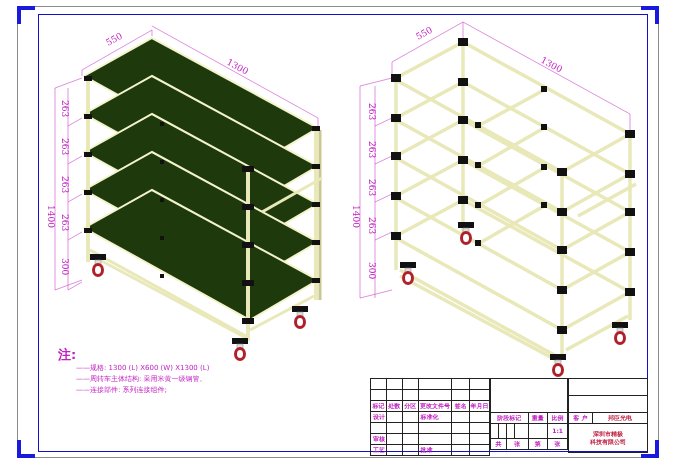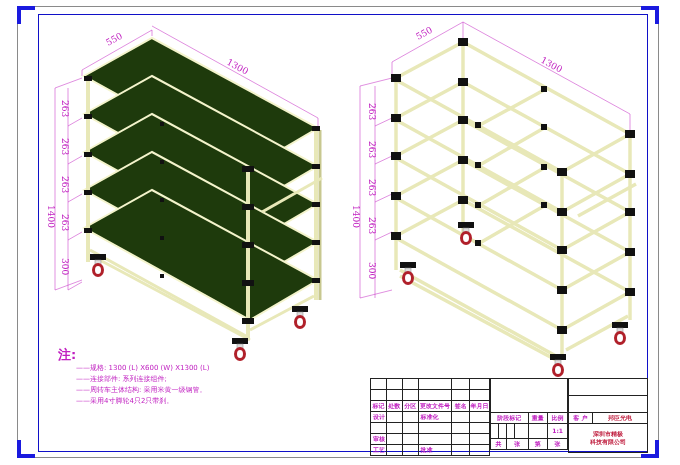--- a/index.html
+++ b/index.html
@@ -222,23 +222,22 @@
     <use href="#wheel" x="408" y="266"></use>
     <use href="#wheel" x="466" y="226"></use>
     <use href="#wheel" x="558" y="358"></use>
     <use href="#wheel" x="620" y="326"></use>
   </g>
 </svg>
 
 <div class="notes">
   <div class="title">注:</div>
   <div class="line">——规格: 1300 (L) X600 (W) X1300 (L)</div>
+  <div class="line">——周转车主体结构: 采用米黄一级钢管。</div>
   <div class="line">——连接部件: 系列连接组件;</div>
-  <div class="line">——周转车主体结构: 采用米黄一级钢管。</div>
-  <div class="line">——采用4寸脚轮4只2只带刹。</div>
 </div>
 
 <div class="tb">
 
   <table style="left:0;top:0;width:120px;">
     <colgroup>
         <col style="width:16px">
         <col style="width:16px">
         <col style="width:16px">
         <col style="width:34px">

